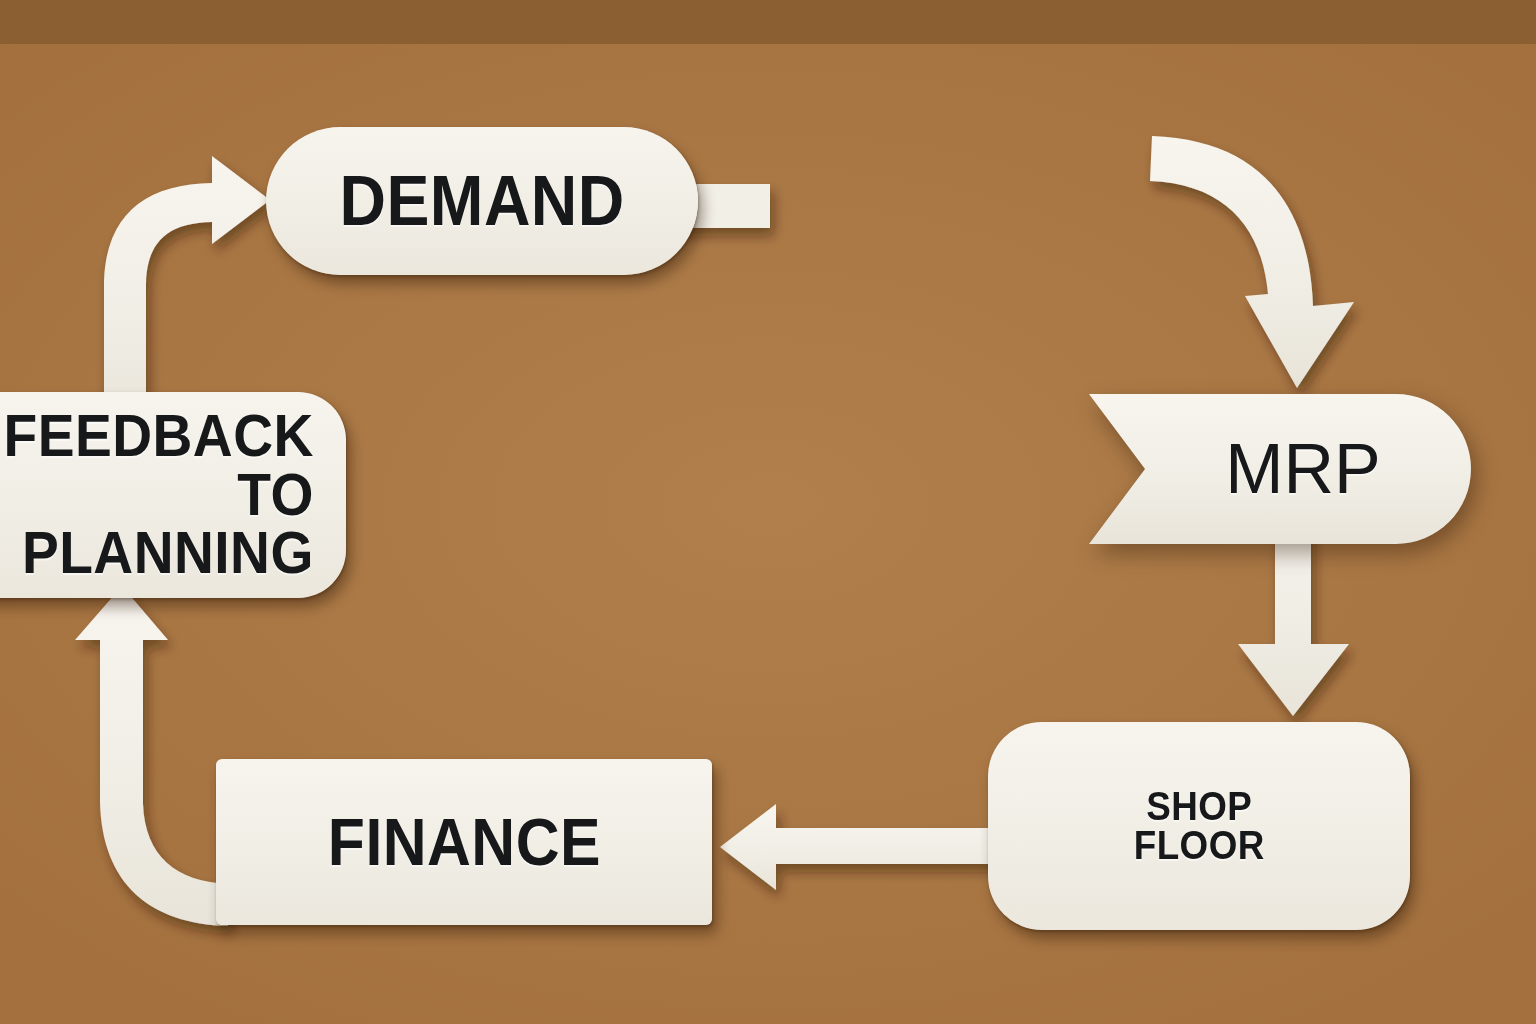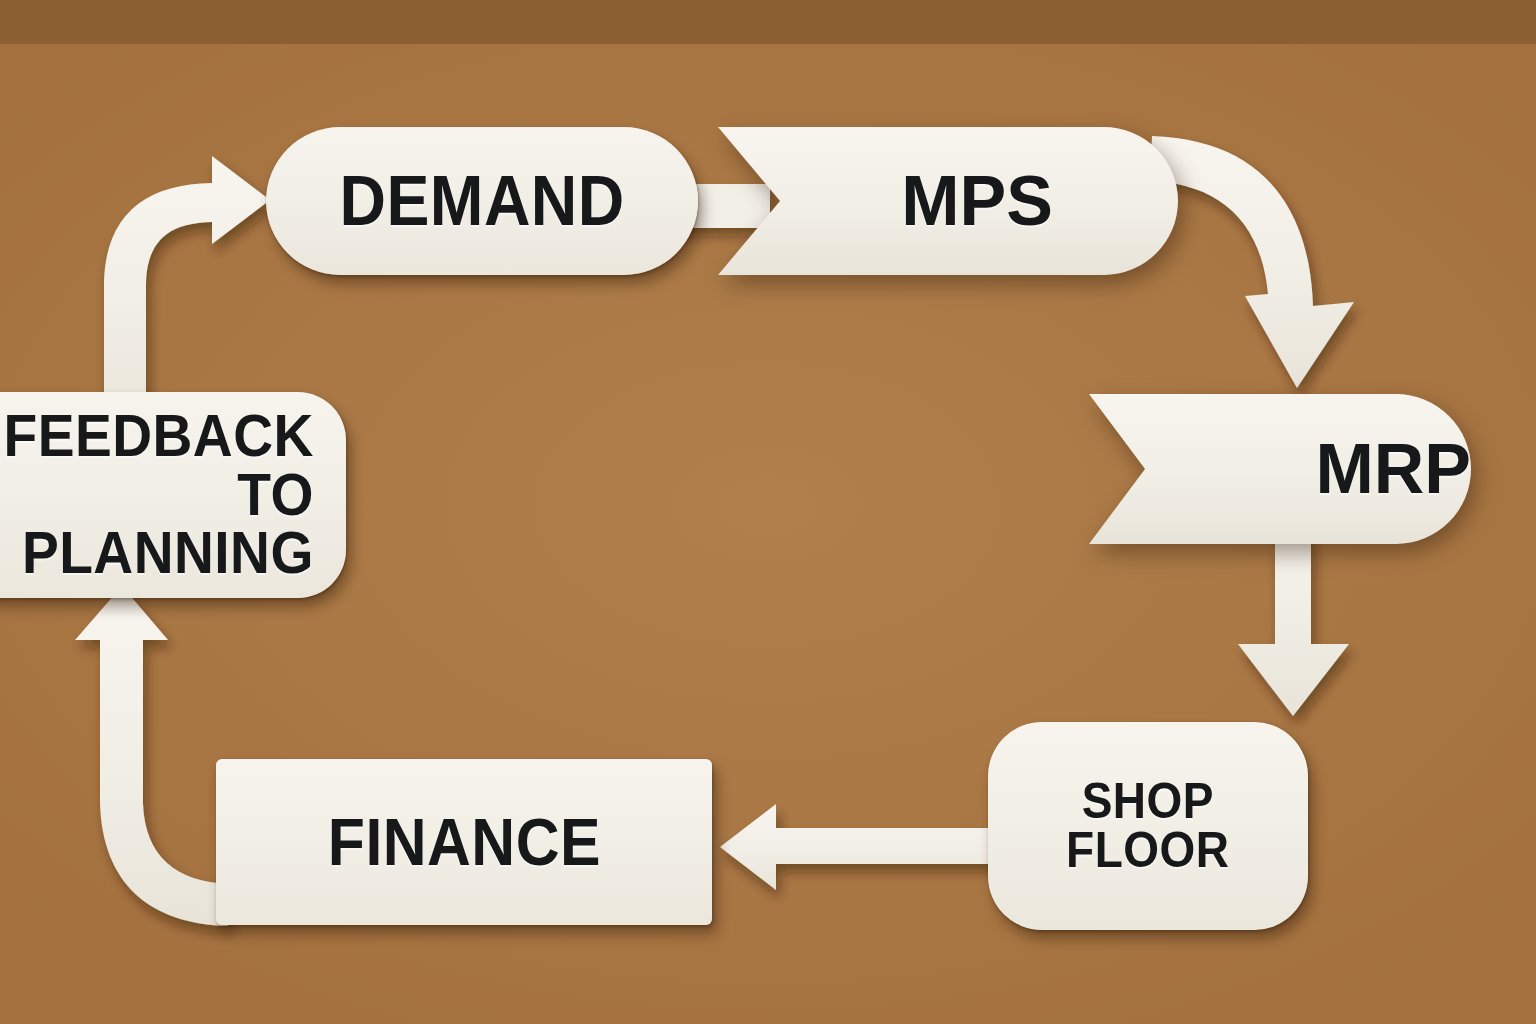--- a/index.html
+++ b/index.html
@@ -216,51 +216,37 @@
         Z"></path>
     </g>
   </svg>
 
   <div class="card" style="left:266px; top:83px; width:432px; height:148px; border-radius:74px; font-size:70px;">
     <span class="lbl">
       <span class="ln">DEMAND</span>
     </span>
   </div>
 
-  <div style="position:absolute; left:718px; top:83px; width:460px; height:148px; z-index:6;
-              filter: drop-shadow(5px 9px 11px rgba(45,24,6,0.42));">
-    <svg width="460" height="148" viewBox="0 0 460 148" style="position:absolute; inset:0;">
-      <path fill="url(#pg)" d="
-        M 0,0 L 386,0 A 74,74 0 0 1 386,148 L 0,148 L 62,74 Z"></path>
-    </svg>
-    <div style="position:absolute; inset:0; display:flex; align-items:center; justify-content:center;
-                padding-left:58px; box-sizing:border-box; color:#17181a; font-size:70px; font-weight:700;
-                text-shadow:0 1.5px 0 rgba(255,255,255,0.55);">
-      <span class="lbl">
-        <span class="ln">MPS</span>
-      </span>
-    </div>
-  </div>
 
   <div style="position:absolute; left:1089px; top:350px; width:382px; height:150px; z-index:6;
               filter: drop-shadow(5px 9px 11px rgba(45,24,6,0.42));">
     <svg width="382" height="150" viewBox="0 0 382 150" style="position:absolute; inset:0;">
       <path fill="url(#pg)" d="
         M 0,0 L 307,0 A 75,75 0 0 1 307,150 L 0,150 L 56,75 Z"></path>
     </svg>
-    <div style="position:absolute; inset:0; display:flex; align-items:center; justify-content:flex-end;
-                padding-left:46px; box-sizing:border-box; color:#17181a; font-size:70px; font-weight:700;
+    <div style="position:absolute; inset:0; display:flex; align-items:center; justify-content:center;
+                padding-left:46px; box-sizing:border-box; color:#17181a; font-size:70px; font-weight:400;
                 text-shadow:0 1.5px 0 rgba(255,255,255,0.55);">
       <span class="lbl">
         <span class="ln">MRP</span>
       </span>
     </div>
   </div>
 
-  <div class="card" style="left:988px; top:678px; width:320px; height:208px; border-radius:54px; font-size:50px;">
+  <div class="card" style="left:988px; top:678px; width:422px; height:208px; border-radius:54px; font-size:40px;">
     <span class="lbl">
       <span class="ln">SHOP</span>
       <span class="ln">FLOOR</span>
     </span>
   </div>
 
   <div class="card" style="left:216px; top:715px; width:496px; height:166px; border-radius:6px; font-size:66px;">
     <span class="lbl">
       <span class="ln">FINANCE</span>
     </span>

